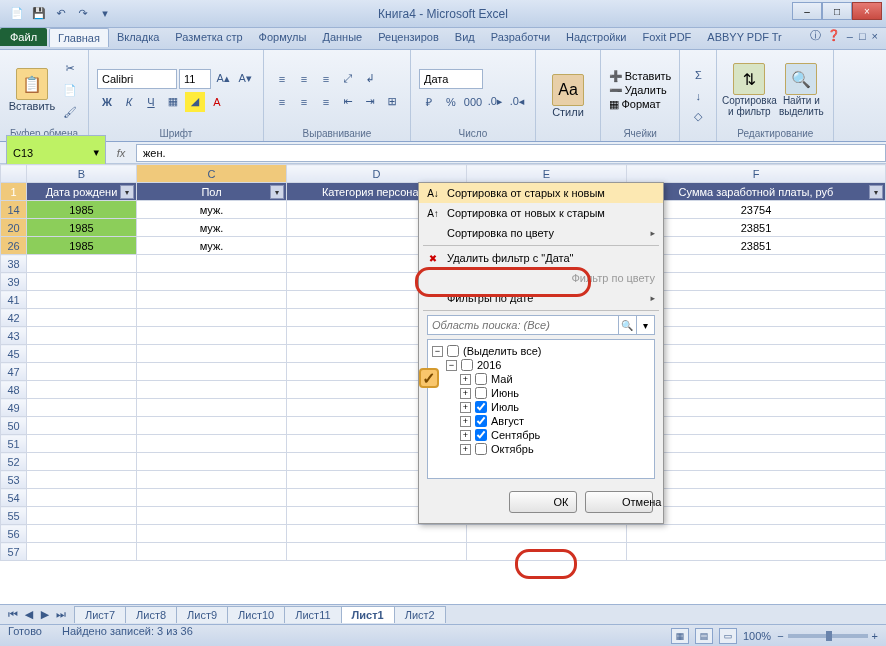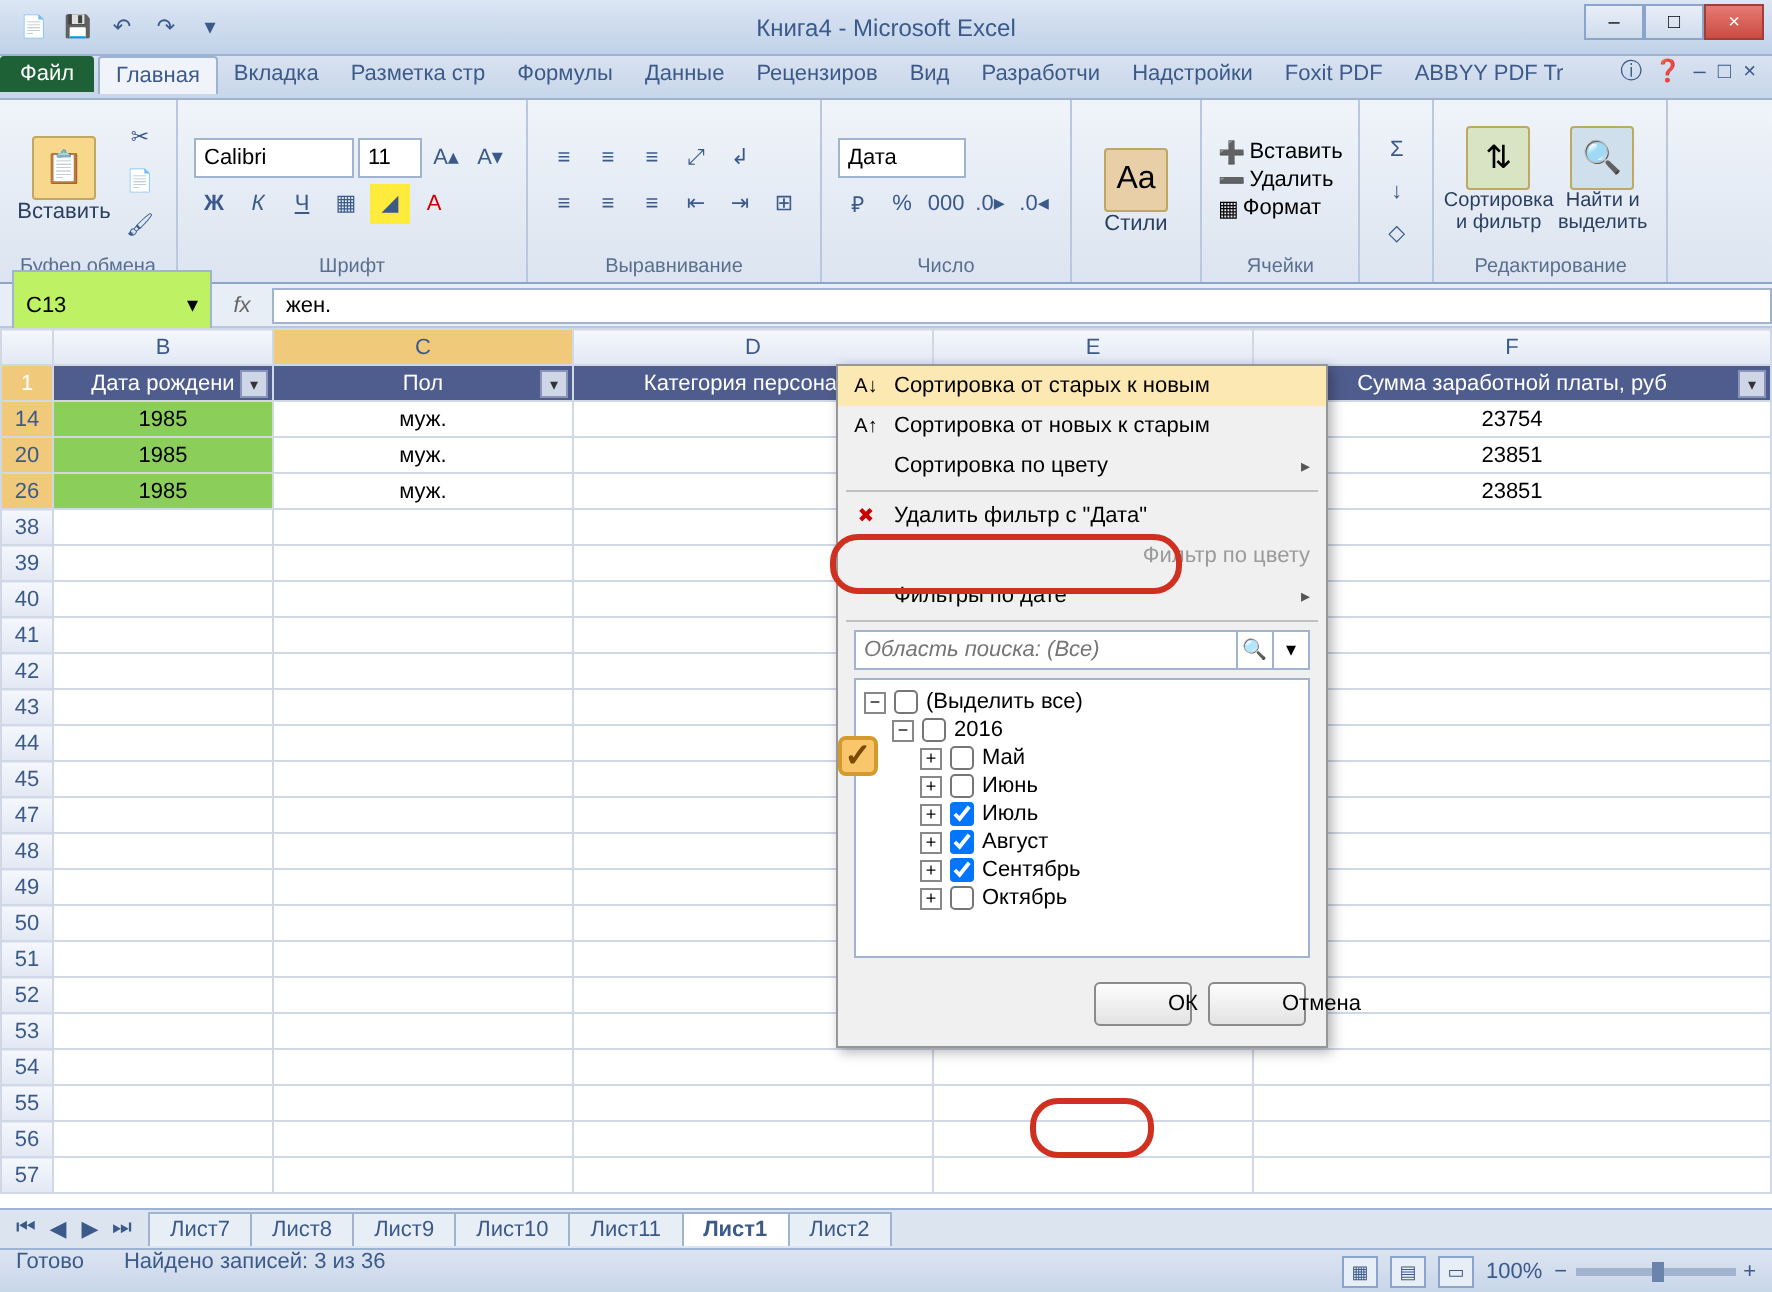--- a/index.html
+++ b/index.html
@@ -63,21 +63,21 @@
 .filterdd .search { margin: 4px 8px; display: flex; }
 .filterdd .search input { flex: 1; border: 1px solid #a0b4d0; height: 20px; padding: 0 4px; font-size: 11px; font-style: italic; color: #888; }
 .filterdd .search .sbtn { width: 18px; height: 20px; border: 1px solid #a0b4d0; border-left: none; background: #fff; font-size: 10px; display: flex; align-items: center; justify-content: center; }
 .filterdd .tree { background: #fff; border: 1px solid #a0b4d0; margin: 0 8px 6px 8px; padding: 4px; height: 140px; overflow: auto; }
 .filterdd .tree .node { display: flex; align-items: center; gap: 4px; padding: 1px 0; }
 .filterdd .tree .indent1 { padding-left: 14px; }
 .filterdd .tree .indent2 { padding-left: 28px; }
 .filterdd .tree .exp { width: 11px; height: 11px; border: 1px solid #888; font-size: 9px; line-height: 9px; text-align: center; background: #fff; }
 .filterdd .tree input[type=checkbox] { width: 12px; height: 12px; }
 .filterdd .btns { display: flex; justify-content: flex-end; gap: 8px; padding: 6px 10px 10px; background: #f0f0f0; }
-.filterdd .btns button { width: 49px; height: 22px; font-size: 11px; border: 1px solid #8a8a8a; background: linear-gradient(#fdfdfd, #e3e3e3); border-radius: 3px; padding-left: 36px; }
+.filterdd .btns button { width: 68px; height: 22px; font-size: 11px; border: 1px solid #8a8a8a; background: linear-gradient(#fdfdfd, #e3e3e3); border-radius: 3px; padding-left: 36px; }
 
 
 .redmark { position: absolute; border: 3px solid #d03020; border-radius: 14px; pointer-events: none; z-index: 200; }
 .red1 { left: 415px; top: 267px; width: 176px; height: 30px; }
 .red2 { left: 515px; top: 549px; width: 62px; height: 30px; }
 
 
 .checkbadge { position: absolute; left: 419px; top: 368px; width: 20px; height: 20px; background: #f9c66c; border: 2px solid #d49a2e; border-radius: 4px; display: flex; align-items: center; justify-content: center; color: #7a4a00; font-weight: bold; z-index: 150; }
 
 
@@ -332,53 +332,37 @@
         </tr>
         <tr>
           <th class="rowhdr">39</th>
           <td></td>
           <td></td>
           <td></td>
           <td></td>
           <td></td>
         </tr>
         <tr>
-          <th class="rowhdr">40</th>
-          <td></td>
-          <td></td>
-          <td></td>
-          <td></td>
-          <td></td>
-        </tr>
-        <tr>
           <th class="rowhdr">41</th>
           <td></td>
           <td></td>
           <td></td>
           <td></td>
           <td></td>
         </tr>
         <tr>
           <th class="rowhdr">42</th>
           <td></td>
           <td></td>
           <td></td>
           <td></td>
           <td></td>
         </tr>
         <tr>
           <th class="rowhdr">43</th>
-          <td></td>
-          <td></td>
-          <td></td>
-          <td></td>
-          <td></td>
-        </tr>
-        <tr>
-          <th class="rowhdr">44</th>
           <td></td>
           <td></td>
           <td></td>
           <td></td>
           <td></td>
         </tr>
         <tr>
           <th class="rowhdr">45</th>
           <td></td>
           <td></td>

